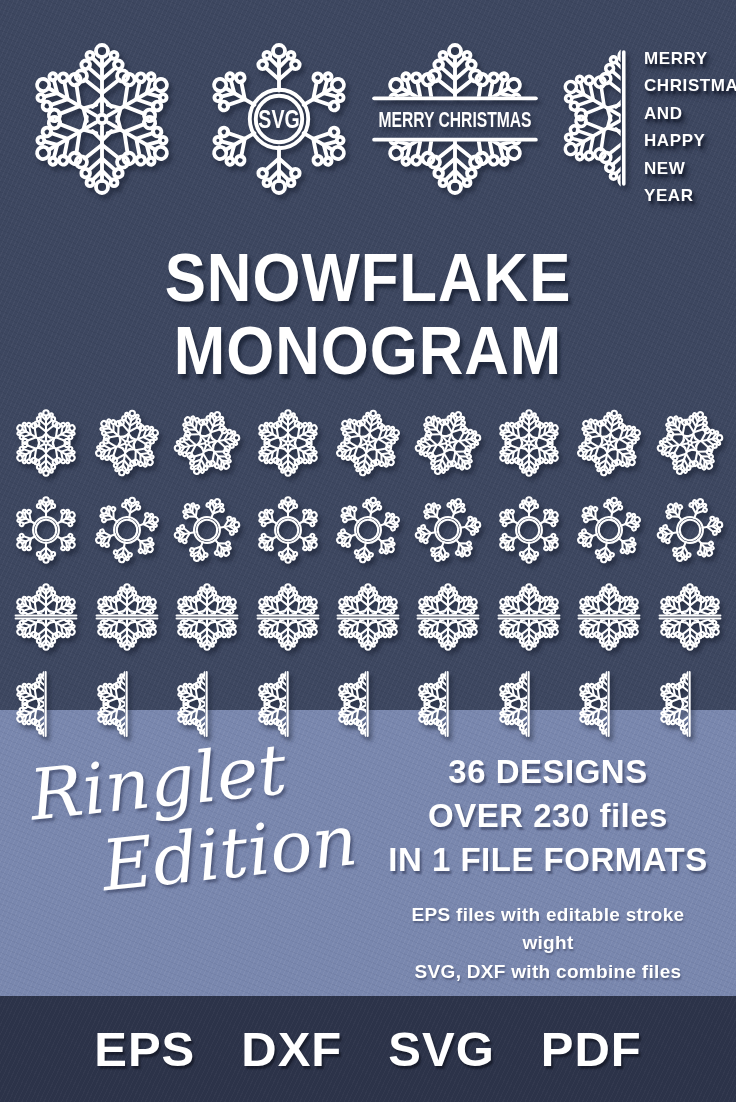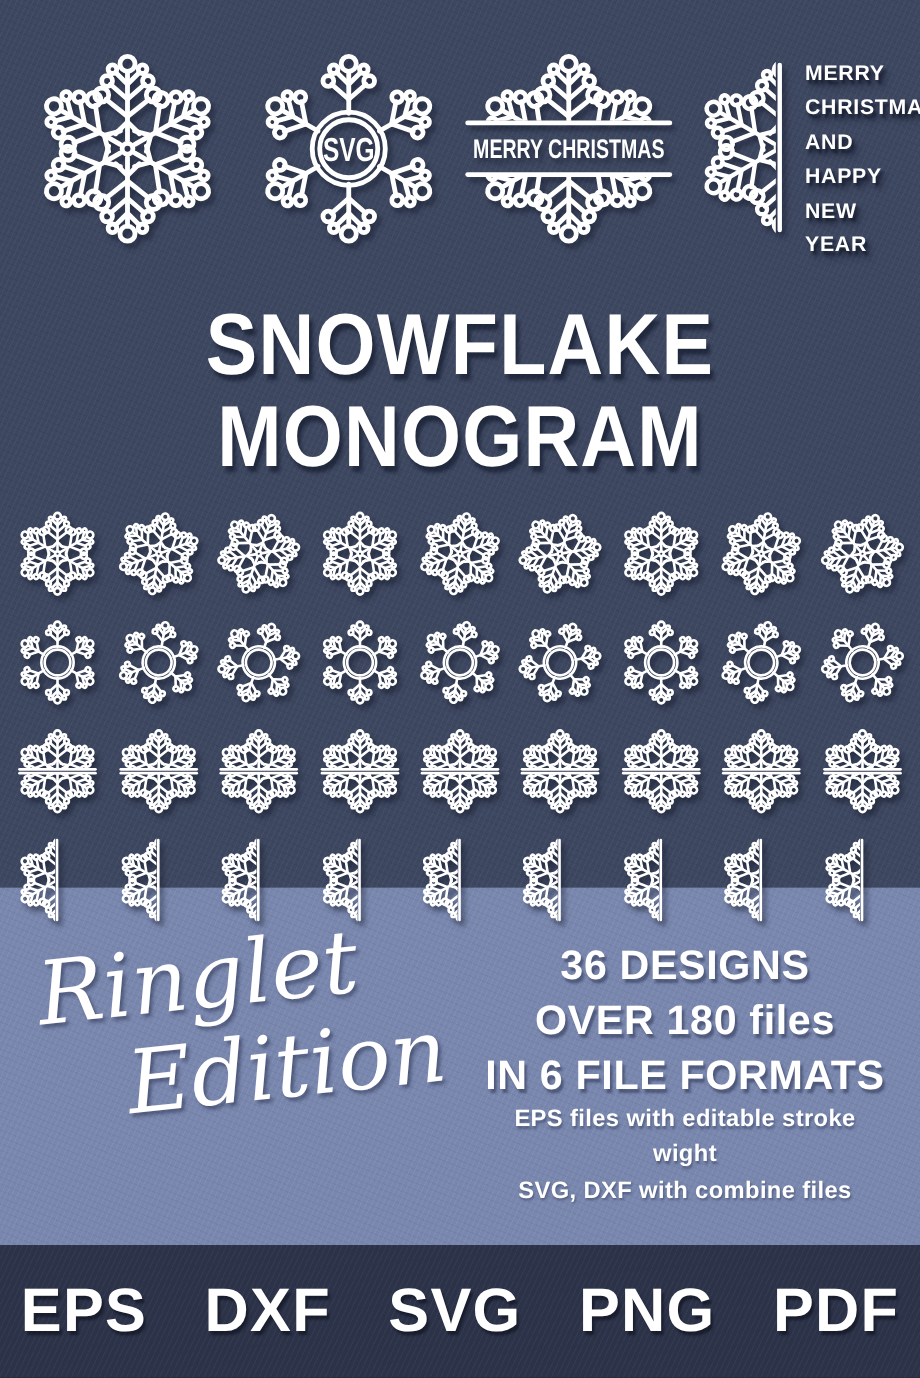--- a/index.html
+++ b/index.html
@@ -67,21 +67,21 @@
     font-size:70px;line-height:1.12;color:#fff;
     transform:rotate(-6deg);transform-origin:40% 40%;
     text-shadow:2px 3px 3px rgba(25,32,60,.45);
   }
   .edition .line2{margin-left:64px;}
   .promo-right{flex:1;text-align:center;padding:40px 26px 18px 0;}
   .stats div{
     font-size:33px;font-weight:bold;line-height:1.33;letter-spacing:.5px;
     text-shadow:2px 3px 2px rgba(25,32,60,.45);
   }
-  .details{margin-top:0;}
+  .details{margin-top:19px;}
   .details div{
     font-size:19px;font-weight:bold;line-height:1.5;letter-spacing:.3px;
     text-shadow:1px 2px 2px rgba(25,32,60,.4);
   }
   
   .format-item{
     font-size:49px;font-weight:bold;letter-spacing:1px;color:#fff;
     text-shadow:2px 3px 2px rgba(5,8,18,.5);
   }
   .defs-svg{position:absolute;width:0;height:0;}
@@ -337,30 +337,29 @@
   </section>
 
   <section class="section-light">
     <div class="edition">
       <div class="line1">Ringlet</div>
       <div class="line2">Edition</div>
     </div>
     <div class="promo-right">
       <div class="stats">
         <div>36 DESIGNS</div>
-        <div>OVER 180 files</div>
-        <div>IN 6 FILE FORMATS</div>
+        <div>OVER 230 files</div>
+        <div>IN 1 FILE FORMATS</div>
       </div>
       <div class="details">
         <div>EPS files with editable stroke wight</div>
         <div>SVG, DXF with combine files</div>
       </div>
     </div>
   </section>
 
   <section class="section-bar">
     <span class="format-item">EPS</span>
     <span class="format-item">DXF</span>
     <span class="format-item">SVG</span>
-    <span class="format-item">PNG</span>
     <span class="format-item">PDF</span>
   </section>
 </div>
 
 </body></html>

